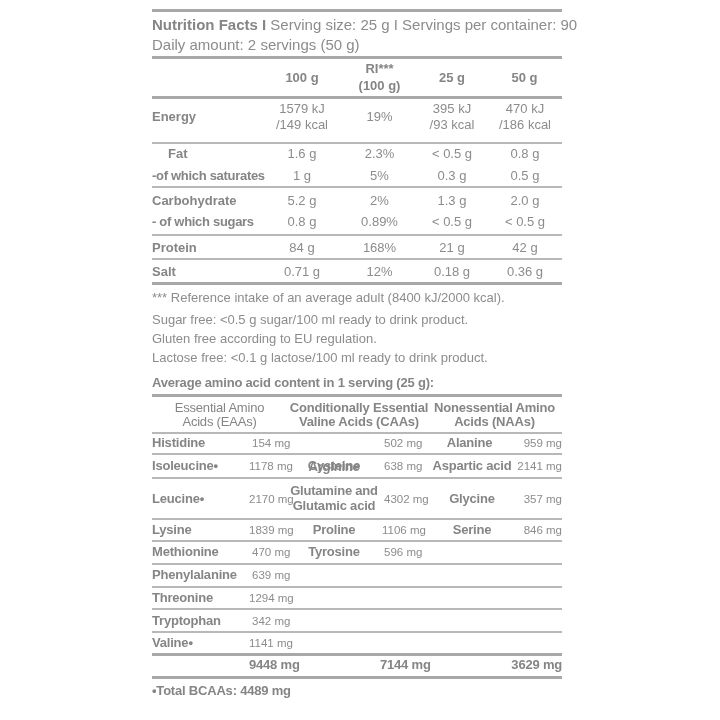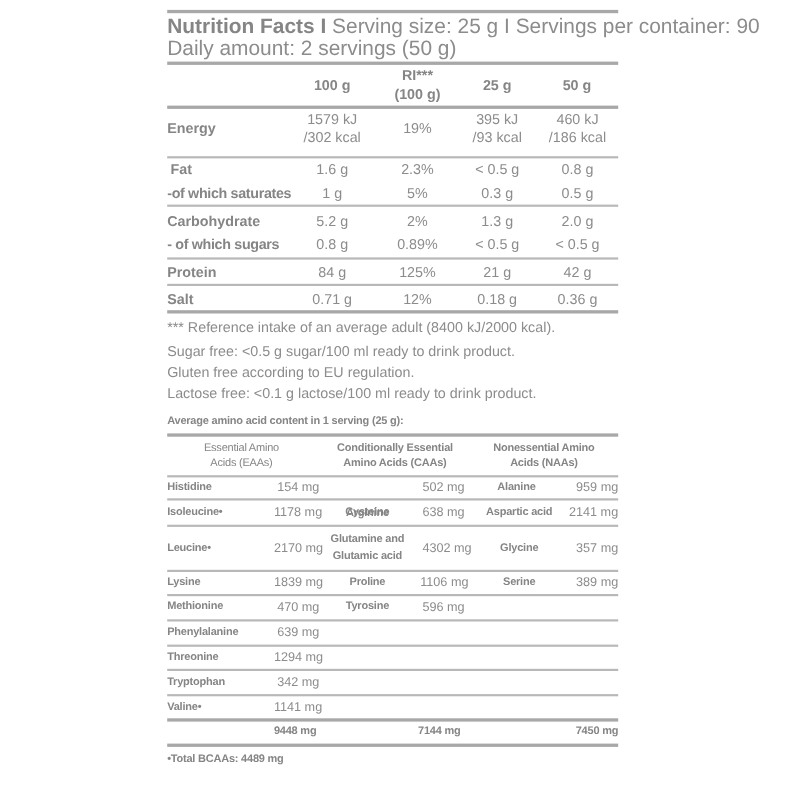--- a/index.html
+++ b/index.html
@@ -5,23 +5,23 @@
   html, body { margin:0; padding:0; background:#ffffff; }
   body { width:720px; height:720px; position:relative; overflow:hidden;
          font-family:"Liberation Sans", sans-serif; color:#8c8c8c; }
   .wrap { position:absolute; left:152px; top:0; width:410px; }
   .line { position:absolute; left:0; width:410px; background:#a8a8a8; }
   .thick { height:3px; }
   .thin { height:2px; background:#b8b8b8; }
   .t { position:absolute; white-space:nowrap; font-size:13px; line-height:16px; }
   .b { font-weight:bold; color:#858585; }
   .c { text-align:center; }
-  .hdr { font-size:19px; }
+  .hdr { font-size:15px; }
   .sm { font-size:11.5px; line-height:14px; }
-  .smb { font-size:10px; line-height:14px; font-weight:bold; color:#858585; letter-spacing:-0.2px; }
+  .smb { font-size:13px; line-height:14px; font-weight:bold; color:#858585; letter-spacing:-0.2px; }
   .r { text-align:right; }
 </style>
 </head>
 <body>
 
 <div class="wrap">
 
   <div class="line thick" style="top:9px"></div>
   <div class="t hdr" style="left:0;top:17px">
     <span class="b">Nutrition Facts</span>
@@ -36,31 +36,31 @@
   <div class="t b c" style="left:115px;width:70px;top:70px">100 g</div>
   <div class="t b c" style="left:190px;width:75px;top:61px">RI***</div>
   <div class="t b c" style="left:190px;width:75px;top:78px">(100 g)</div>
   <div class="t b c" style="left:265px;width:70px;top:70px">25 g</div>
   <div class="t b c" style="left:335px;width:75px;top:70px">50 g</div>
   <div class="line thick" style="top:96px"></div>
 
   <div>
     <div class="t b" style="left:0;top:109px">Energy</div>
     <div class="t c" style="left:110px;width:80px;top:101px">1579 kJ</div>
-    <div class="t c" style="left:110px;width:80px;top:117px">/302 kcal</div>
+    <div class="t c" style="left:110px;width:80px;top:117px">/149 kcal</div>
     <div class="t c" style="left:190px;width:75px;top:109px">19%</div>
     <div class="t c" style="left:260px;width:80px;top:101px">395 kJ</div>
     <div class="t c" style="left:260px;width:80px;top:117px">/93 kcal</div>
-    <div class="t c" style="left:333px;width:80px;top:101px">460 kJ</div>
+    <div class="t c" style="left:333px;width:80px;top:101px">470 kJ</div>
     <div class="t c" style="left:333px;width:80px;top:117px">/186 kcal</div>
   </div>
   <div class="line thin" style="top:142px"></div>
 
   <div>
-    <div class="t b" style="left:3px;top:146px">Fat</div>
+    <div class="t b" style="left:16px;top:146px">Fat</div>
     <div class="t c" style="left:110px;width:80px;top:146px">1.6 g</div>
     <div class="t c" style="left:190px;width:75px;top:146px">2.3%</div>
     <div class="t c" style="left:260px;width:80px;top:146px">&lt; 0.5 g</div>
     <div class="t c" style="left:333px;width:80px;top:146px">0.8 g</div>
   </div>
   <div>
     <div class="t b" style="left:0;top:168px;letter-spacing:-0.3px">-of which saturates</div>
     <div class="t c" style="left:110px;width:80px;top:168px">1 g</div>
     <div class="t c" style="left:190px;width:75px;top:168px">5%</div>
     <div class="t c" style="left:260px;width:80px;top:168px">0.3 g</div>
@@ -80,21 +80,21 @@
     <div class="t c" style="left:110px;width:80px;top:214px">0.8 g</div>
     <div class="t c" style="left:190px;width:75px;top:214px">0.89%</div>
     <div class="t c" style="left:260px;width:80px;top:214px">&lt; 0.5 g</div>
     <div class="t c" style="left:333px;width:80px;top:214px">&lt; 0.5 g</div>
   </div>
   <div class="line thin" style="top:234px"></div>
 
   <div>
     <div class="t b" style="left:0;top:240px">Protein</div>
     <div class="t c" style="left:110px;width:80px;top:240px">84 g</div>
-    <div class="t c" style="left:190px;width:75px;top:240px">125%</div>
+    <div class="t c" style="left:190px;width:75px;top:240px">168%</div>
     <div class="t c" style="left:260px;width:80px;top:240px">21 g</div>
     <div class="t c" style="left:333px;width:80px;top:240px">42 g</div>
   </div>
   <div class="line thin" style="top:258px"></div>
 
   <div>
     <div class="t b" style="left:0;top:264px">Salt</div>
     <div class="t c" style="left:110px;width:80px;top:264px">0.71 g</div>
     <div class="t c" style="left:190px;width:75px;top:264px">12%</div>
     <div class="t c" style="left:260px;width:80px;top:264px">0.18 g</div>
@@ -106,21 +106,21 @@
   <div class="t" style="left:0;top:312px">Sugar free: &lt;0.5 g sugar/100 ml ready to drink product.</div>
   <div class="t" style="left:0;top:331px">Gluten free according to EU regulation.</div>
   <div class="t" style="left:0;top:350px">Lactose free: &lt;0.1 g lactose/100 ml ready to drink product.</div>
 
   <div class="t smb" style="left:0;top:376px">Average amino acid content in 1 serving (25 g):</div>
   <div class="line thick" style="top:394px"></div>
 
   <div class="t smb c" style="left:0;width:135px;top:401px;font-weight:normal">Essential Amino</div>
   <div class="t smb c" style="left:0;width:135px;top:415px;font-weight:normal">Acids (EAAs)</div>
   <div class="t smb c" style="left:137px;width:140px;top:401px">Conditionally Essential</div>
-  <div class="t smb c" style="left:137px;width:140px;top:415px">Amino Acids (CAAs)</div>
+  <div class="t smb c" style="left:137px;width:140px;top:415px">Valine Acids (CAAs)</div>
   <div class="t smb c" style="left:275px;width:135px;top:401px">Nonessential Amino</div>
   <div class="t smb c" style="left:275px;width:135px;top:415px">Acids (NAAs)</div>
   <div class="line thin" style="top:432px"></div>
 
   <div class="t smb" style="left:0;top:436px">Histidine</div>
   <div class="t sm" style="left:100px;top:436px">154 mg</div>
   <div class="t smb c" style="left:137px;width:90px;top:460px">Arginine</div>
   <div class="t sm" style="left:232px;top:436px">502 mg</div>
   <div class="t smb c" style="left:275px;width:85px;top:436px">Alanine</div>
   <div class="t sm r" style="left:350px;width:60px;top:436px">959 mg</div>
@@ -141,21 +141,21 @@
   <div class="t sm" style="left:232px;top:492px">4302 mg</div>
   <div class="t smb c" style="left:275px;width:90px;top:492px">Glycine</div>
   <div class="t sm r" style="left:350px;width:60px;top:492px">357 mg</div>
   <div class="line thin" style="top:518px"></div>
 
   <div class="t smb" style="left:0;top:523px">Lysine</div>
   <div class="t sm" style="left:97px;top:523px">1839 mg</div>
   <div class="t smb c" style="left:137px;width:90px;top:523px">Proline</div>
   <div class="t sm" style="left:230px;top:523px">1106 mg</div>
   <div class="t smb c" style="left:275px;width:90px;top:523px">Serine</div>
-  <div class="t sm r" style="left:350px;width:60px;top:523px">389 mg</div>
+  <div class="t sm r" style="left:350px;width:60px;top:523px">846 mg</div>
   <div class="line thin" style="top:540px"></div>
 
   <div class="t smb" style="left:0;top:545px">Methionine</div>
   <div class="t sm" style="left:100px;top:545px">470 mg</div>
   <div class="t smb c" style="left:137px;width:90px;top:545px">Tyrosine</div>
   <div class="t sm" style="left:232px;top:545px">596 mg</div>
   <div class="line thin" style="top:563px"></div>
 
   <div class="t smb" style="left:0;top:568px">Phenylalanine</div>
   <div class="t sm" style="left:100px;top:568px">639 mg</div>
@@ -168,17 +168,17 @@
   <div class="t smb" style="left:0;top:614px">Tryptophan</div>
   <div class="t sm" style="left:100px;top:614px">342 mg</div>
   <div class="line thin" style="top:631px"></div>
 
   <div class="t smb" style="left:0;top:636px">Valine•</div>
   <div class="t sm" style="left:97px;top:636px">1141 mg</div>
   <div class="line thick" style="top:653px"></div>
 
   <div class="t smb" style="left:97px;top:658px">9448 mg</div>
   <div class="t smb" style="left:228px;top:658px">7144 mg</div>
-  <div class="t smb r" style="left:330px;width:80px;top:658px">7450 mg</div>
+  <div class="t smb r" style="left:330px;width:80px;top:658px">3629 mg</div>
   <div class="line thick" style="top:676px"></div>
 
   <div class="t smb" style="left:0;top:684px">•Total BCAAs: 4489 mg</div>
 </div>
 
 </body></html>

